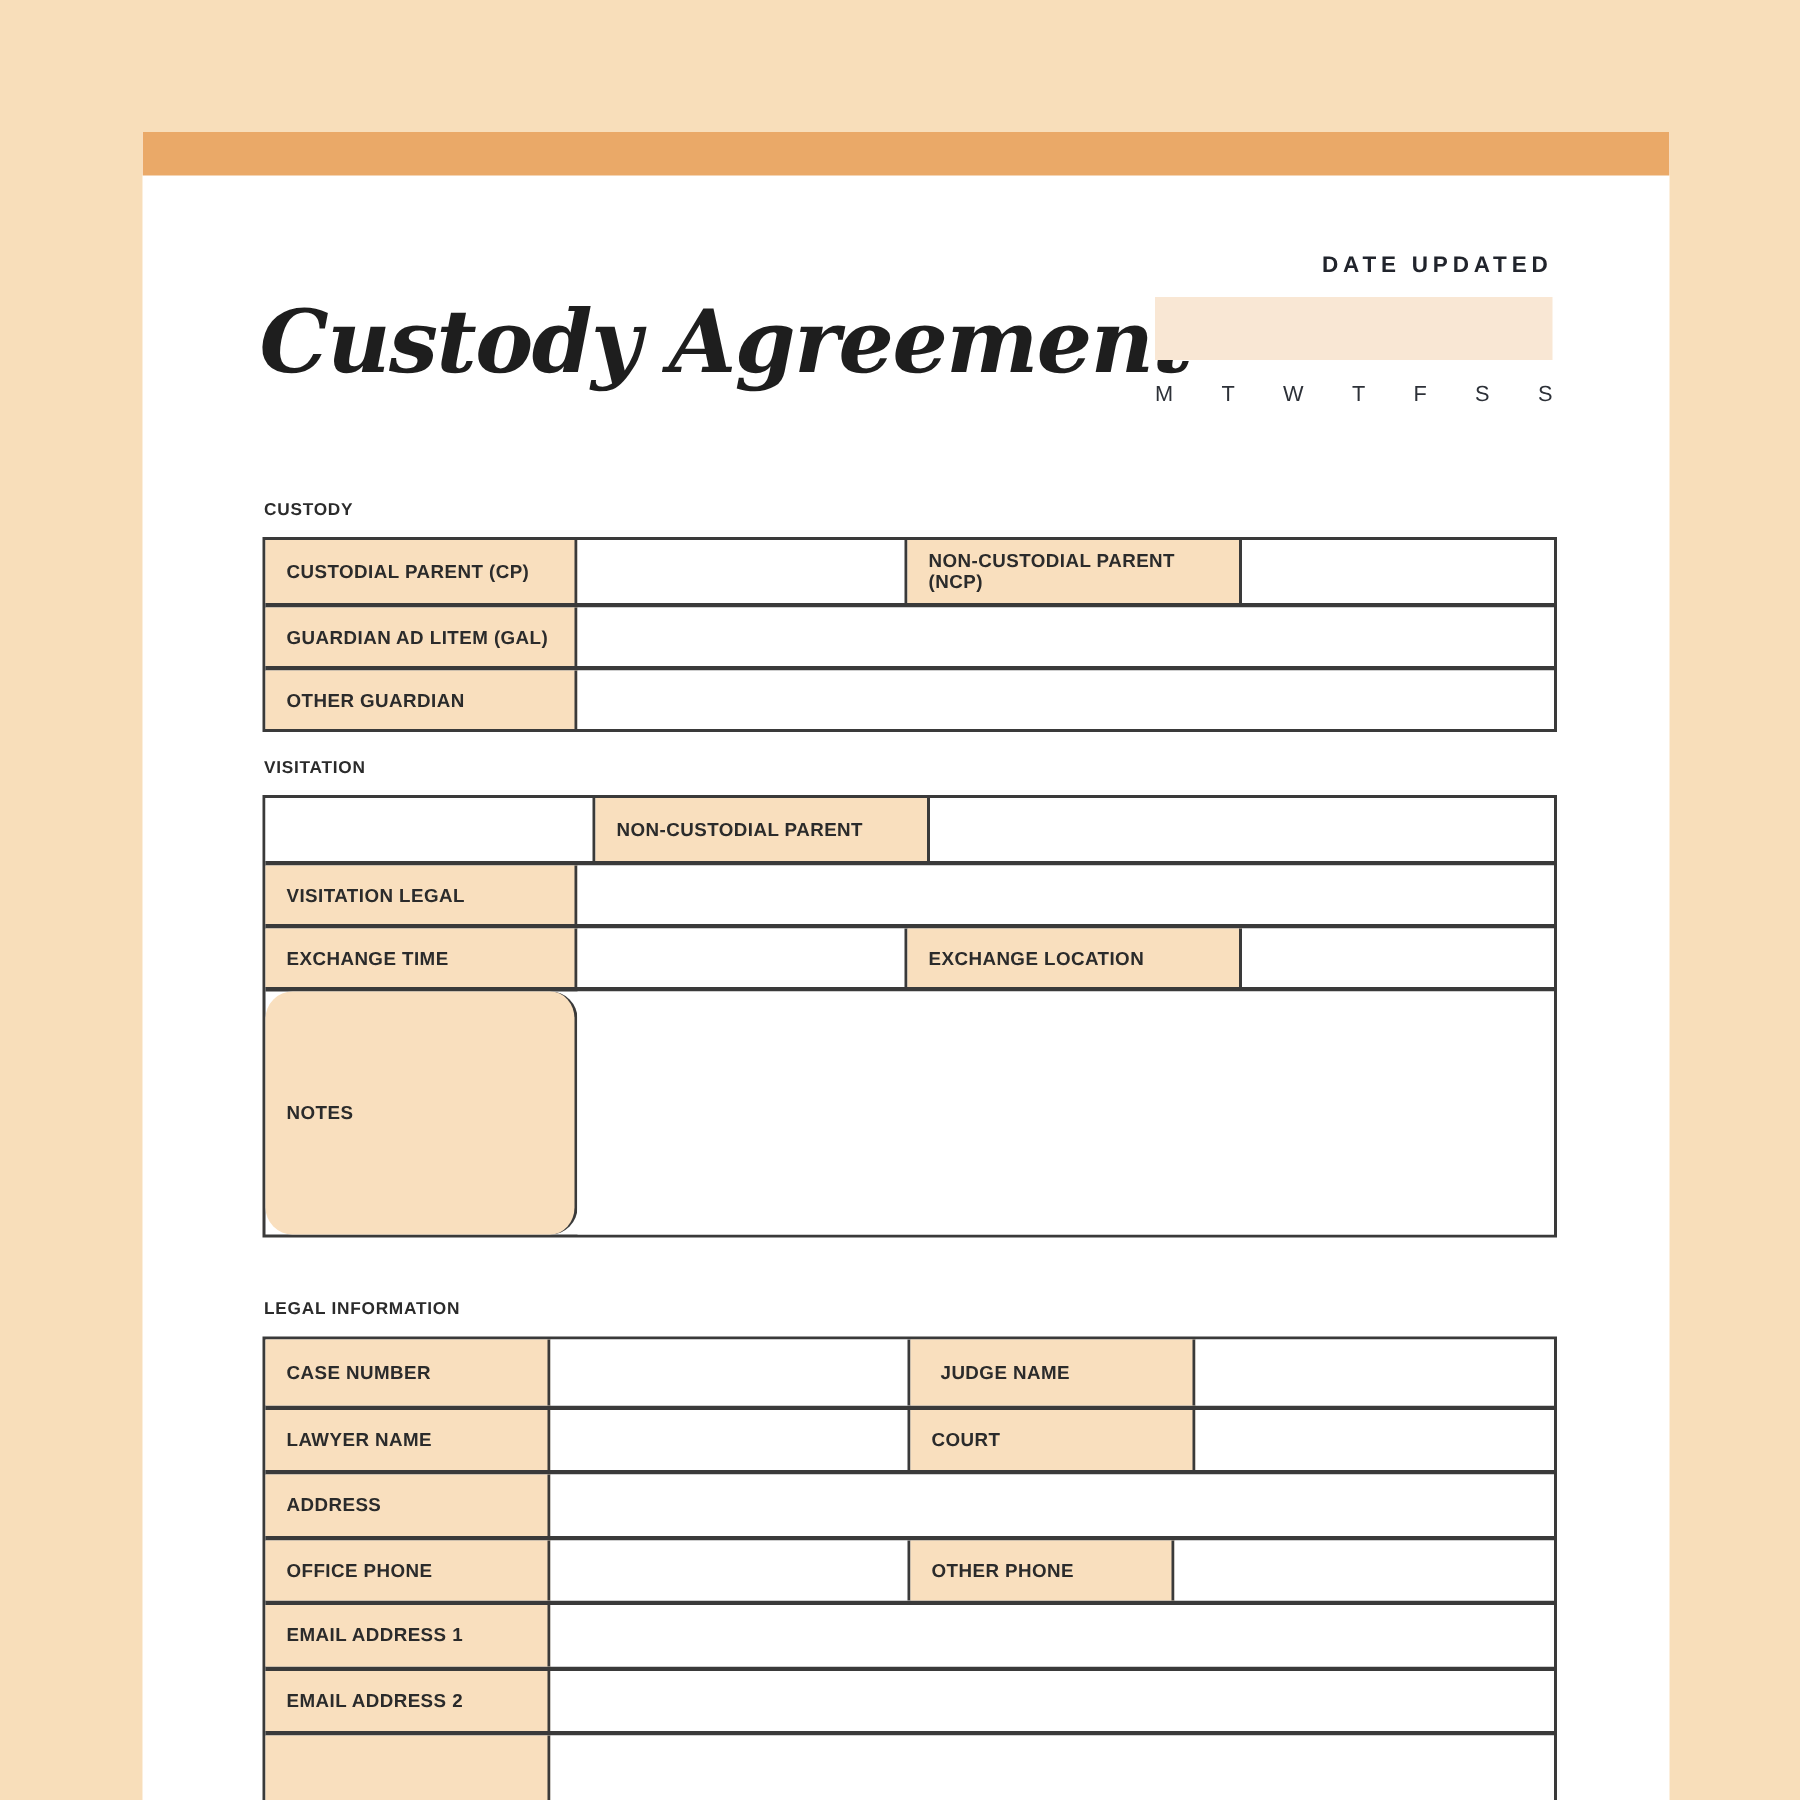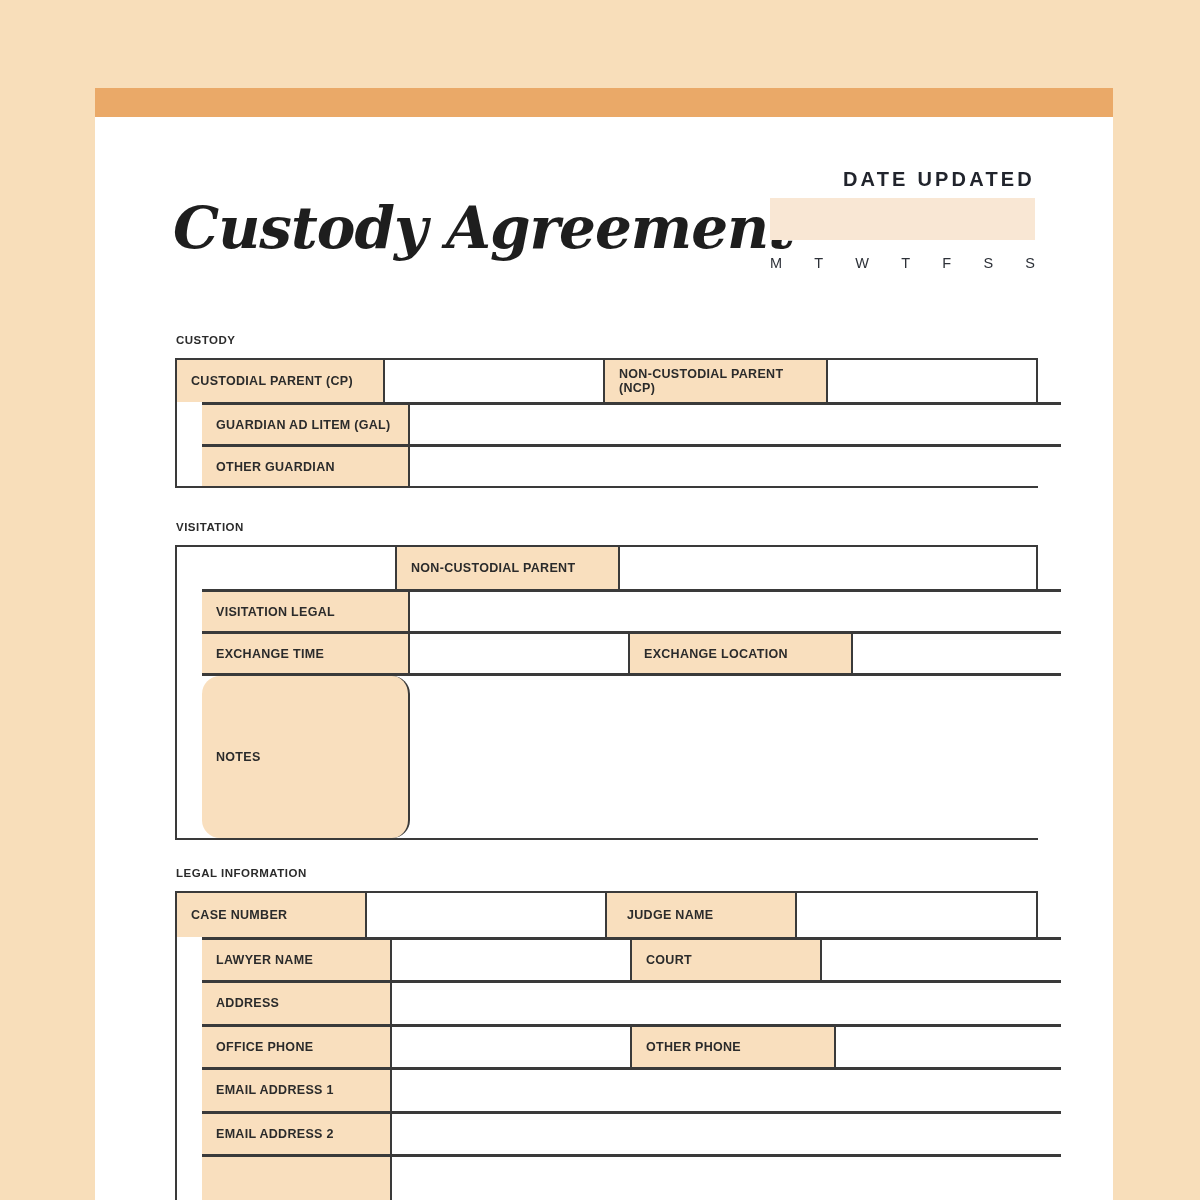--- a/index.html
+++ b/index.html
@@ -26,21 +26,21 @@
     width:540px; height:110px;
     font-family:"DejaVu Serif", serif;
     font-style:italic; font-weight:600;
     font-size:58px; line-height:104px;
     letter-spacing:-1px;
     color:#1e1e1e;
     white-space:nowrap;
   }
   .date-label {
     position:absolute; right:78px; top:80px;
-    font-size:20px; font-weight:700;
+    font-size:15px; font-weight:700;
     letter-spacing:3.2px; color:#21242c;
     white-space:nowrap;
   }
   .date-box {
     position:absolute; left:675px; top:110px;
     width:265px; height:42px;
     background: var(--datebox, #f9e7d4);
   }
   .days {
     position:absolute; left:675px; top:167px;
@@ -53,21 +53,21 @@
   .section-heading {
     font-size:11.5px; font-weight:700;
     letter-spacing:0.5px; color:#2b2b2b;
     line-height:14px; margin:0 0 11px 1px;
   }
   .form-table {
     border:2px solid var(--line, #3a3a3a);
     width:863px;
   }
   .form-row { display:flex; width:100%; }
-  .form-row + .form-row { border-top:3px solid var(--line, #3a3a3a);margin-left:25px; }
+  .form-row + .form-row { border-top:3px solid var(--line, #3a3a3a); }
   .cell { height:100%; }
   .cell.label {
     background: var(--cell, #f9dfbe);
     display:flex; align-items:center;
     padding-left:14px; padding-right:6px;
     font-size:12.5px; font-weight:700;
     letter-spacing:0.3px; color:#2b2b2b;
     border-right:2px solid var(--line, #3a3a3a);
   }
   .cell.input { background:#ffffff; }
@@ -104,21 +104,21 @@
           <div class="form-row" style="height: 42px;">
             <div class="cell label" style="width: 208px;">GUARDIAN AD LITEM (GAL)</div>
             <div class="cell input fill"></div>
           </div>
           <div class="form-row" style="height: 42px;">
             <div class="cell label" style="width: 208px;">OTHER GUARDIAN</div>
             <div class="cell input fill"></div>
           </div>
         </div>
       </section>
-      <section class="form-section" style="top: 432px;">
+      <section class="form-section" style="top: 417px;">
         <div class="section-heading">VISITATION</div>
         <div class="form-table">
           <div class="form-row" style="height: 42px;">
             <div class="cell input mid" style="width: 220px;"></div>
             <div class="cell label" style="width: 223px;">NON-CUSTODIAL PARENT</div>
             <div class="cell input fill"></div>
           </div>
           <div class="form-row" style="height: 42px;">
             <div class="cell label" style="width: 208px;">VISITATION LEGAL</div>
             <div class="cell input fill"></div>
@@ -150,21 +150,21 @@
             <div class="cell label" style="width: 190px;">COURT</div>
             <div class="cell input fill"></div>
           </div>
           <div class="form-row" style="height: 43.5px;">
             <div class="cell label" style="width: 190px;">ADDRESS</div>
             <div class="cell input fill"></div>
           </div>
           <div class="form-row" style="height: 43.5px;">
             <div class="cell label" style="width: 190px;">OFFICE PHONE</div>
             <div class="cell input mid" style="width: 240px;"></div>
-            <div class="cell label" style="width: 204px;">OTHER PHONE</div>
+            <div class="cell label" style="width: 176px;">OTHER PHONE</div>
             <div class="cell input fill"></div>
           </div>
           <div class="form-row" style="height: 43.5px;">
             <div class="cell label" style="width: 190px;">EMAIL ADDRESS 1</div>
             <div class="cell input fill"></div>
           </div>
           <div class="form-row" style="height: 43.5px;">
             <div class="cell label" style="width: 190px;">EMAIL ADDRESS 2</div>
             <div class="cell input fill"></div>
           </div>

